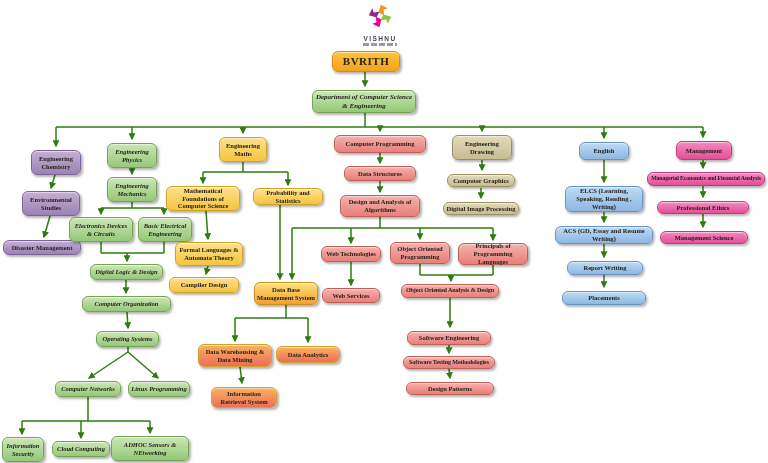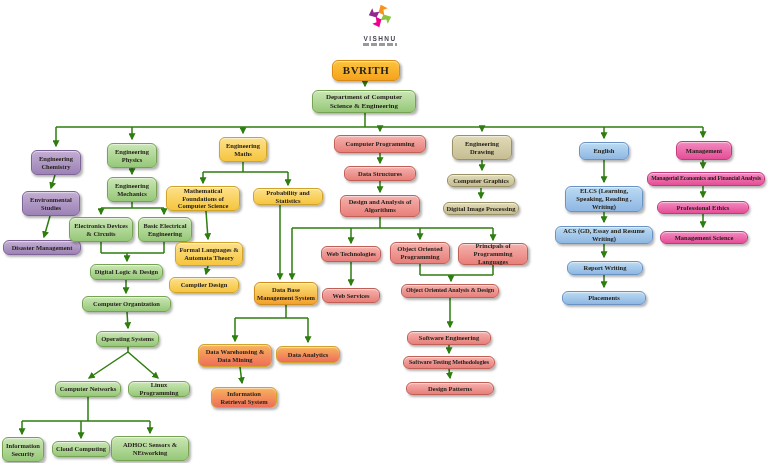--- a/index.html
+++ b/index.html
@@ -11,21 +11,21 @@
   .edges path,.edges line{stroke:var(--edge,#2e7d0f);stroke-width:1.5;fill:none;}
   .edges .ah{fill:var(--edge,#2e7d0f);stroke:none;}
   .node{
     position:absolute;box-sizing:border-box;border-radius:6px;
     display:flex;align-items:center;justify-content:center;text-align:center;
     font-size:6.5px;font-weight:700;color:#26221c;line-height:1.2;
     padding:1px 2px;border:1px solid;
     box-shadow:1.5px 2px 2.5px rgba(0,0,0,.3), inset 0 1px 1px rgba(255,255,255,.55);
   }
   .c-orange{background:linear-gradient(to bottom,var(--orange-hi),var(--orange-lo));border-color:var(--orange-bd);}
-  .c-green {background:linear-gradient(to bottom,var(--green-hi),var(--green-lo));border-color:var(--green-bd);}
+  .c-green {background:linear-gradient(to bottom,var(--green-hi),var(--green-lo));border-color:var(--green-bd);font-style:italic;}
   .c-purple{background:linear-gradient(to bottom,var(--purple-hi),var(--purple-lo));border-color:var(--purple-bd);}
   .c-yellow{background:linear-gradient(to bottom,var(--yellow-hi),var(--yellow-lo));border-color:var(--yellow-bd);}
   .c-red   {background:linear-gradient(to bottom,var(--red-hi),var(--red-lo));border-color:var(--red-bd);}
   .c-tan   {background:linear-gradient(to bottom,var(--tan-hi),var(--tan-lo));border-color:var(--tan-bd);}
   .c-blue  {background:linear-gradient(to bottom,var(--blue-hi),var(--blue-lo));border-color:var(--blue-bd);}
   .c-pink  {background:linear-gradient(to bottom,var(--pink-hi),var(--pink-lo));border-color:var(--pink-bd);}
   .c-amber {background:linear-gradient(to bottom,var(--amber-hi),var(--amber-lo));border-color:var(--amber-bd);}
   .c-flame {background:linear-gradient(to bottom,var(--flame-hi),var(--flame-lo));border-color:var(--flame-bd);}
   .fs-root{font-size:11px;letter-spacing:.5px;}
   .fs-dept{font-size:7px;}
@@ -124,21 +124,21 @@
         <path d="M21 4 L31 9 L25 11 L26 19 L18 15 Z" fill="#f6921e"></path>
         <path d="M36 21 L31 31 L29 25 L21 26 L25 18 Z" fill="#8bc53f"></path>
         <path d="M19 36 L9 31 L15 29 L14 21 L22 25 Z" fill="#ec008c"></path>
         <path d="M4 19 L9 9 L11 15 L19 14 L15 22 Z" fill="#92278f"></path>
       </g>
     </svg>
     <div class="logo-brand">VISHNU</div>
     <div class="logo-tagline"></div>
   </div>
 
-  <div class="node c-orange fs-root" style="left:332px;top:60px;width:68px;height:21px;">BVRITH</div>
+  <div class="node c-orange fs-root" style="left:332px;top:51px;width:68px;height:21px;">BVRITH</div>
   <div class="node c-green fs-dept" style="left:312px;top:90px;width:104px;height:23px;">Department of Computer Science &amp; Engineering</div>
 
   <div class="node c-purple" style="left:31px;top:150px;width:50px;height:25px;">Engineering Chemistry</div>
   <div class="node c-purple" style="left:22px;top:191px;width:58px;height:25px;">Environmental Studies</div>
   <div class="node c-purple" style="left:3px;top:240px;width:78px;height:15px;">Disaster Management</div>
 
   <div class="node c-green" style="left:107px;top:143px;width:50px;height:25px;">Engineering Physics</div>
   <div class="node c-green" style="left:107px;top:177px;width:50px;height:25px;">Engineering Mechanics</div>
   <div class="node c-green" style="left:69px;top:217px;width:64px;height:25px;">Electronics Devices &amp; Circuits</div>
   <div class="node c-green" style="left:138px;top:217px;width:54px;height:25px;">Basic Electrical Engineering</div>

